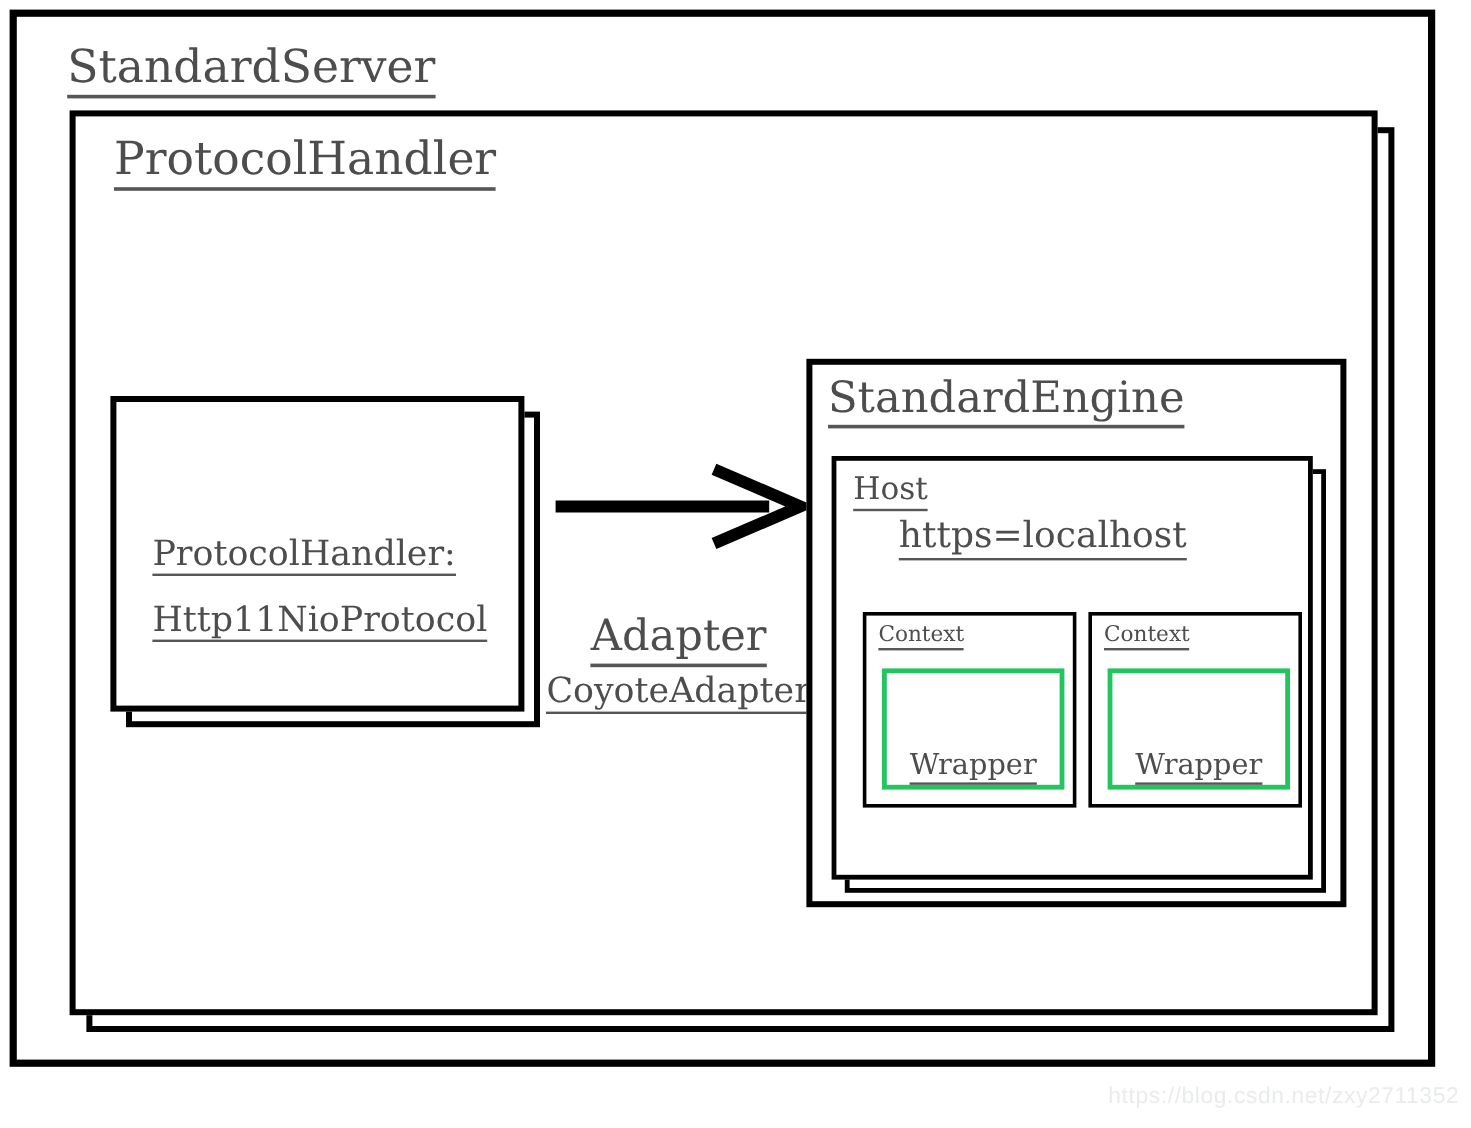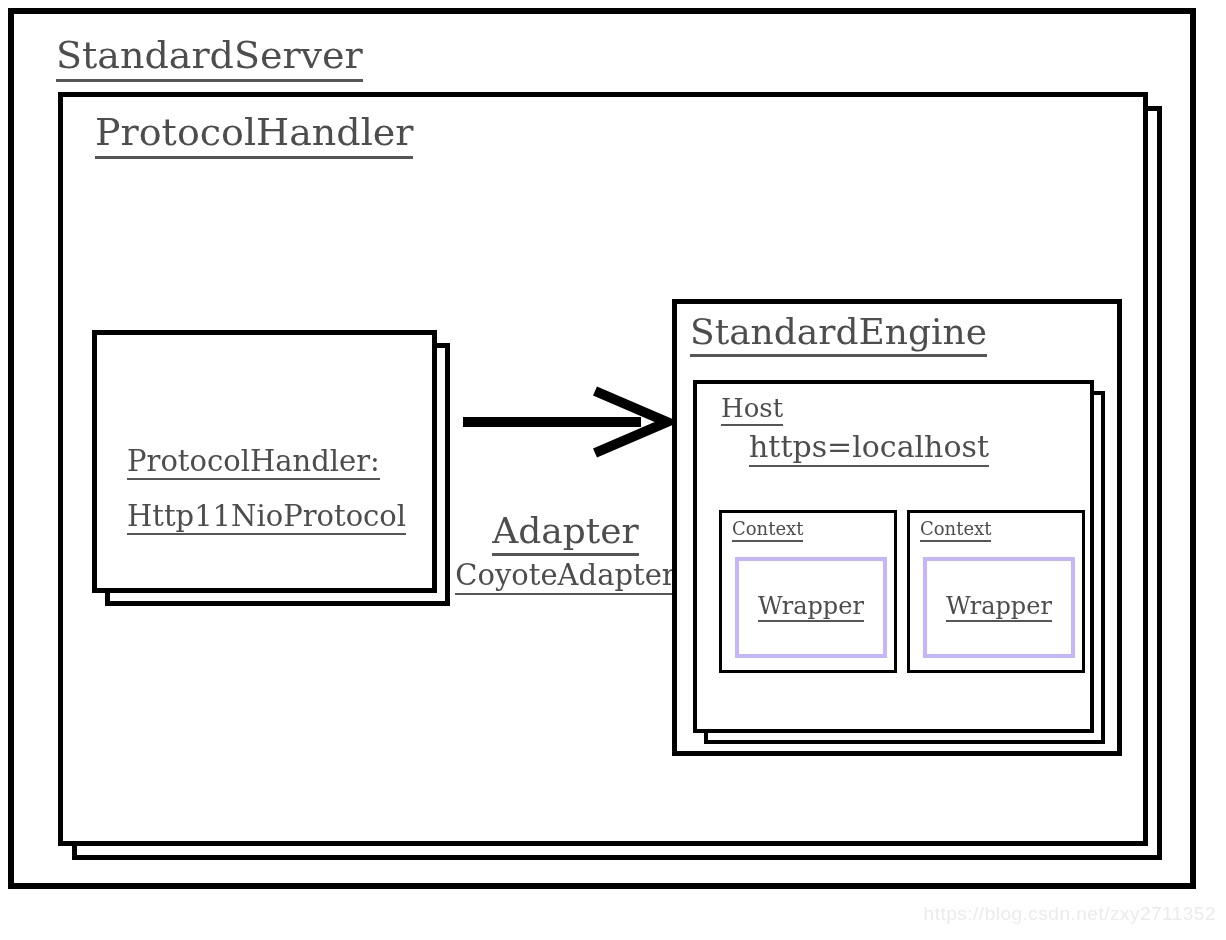--- a/index.html
+++ b/index.html
@@ -45,32 +45,32 @@
   #adapter-label { left:448px; top:468px; width:235px; text-align:center;margin-top:43px; }
   #adapter-sub   { margin-top:3px; }
 
   
   #engine-box   { left:672px; top:256px; width:450px; height:457px;margin-top:43px; }
   #engine-title { position:absolute; left:13px; top:8px; }
 
   
   #host-shadow { left:27px; top:87px; width:401px; height:353px; border-width:4px; }
   #host-box    { left:16px; top:76px; width:401px; height:353px; border-width:4px; }
-  #host-title  { position:absolute; left:24px; top:10px; }
+  #host-title  { position:absolute; left:14px; top:10px; }
   #host-attr   { position:absolute; left:52px; top:46px; }
 
   
   .context-box { position:absolute; top:126px; width:178px; height:163px;
                  border:3px solid #000; background:#fff; }
   #context-box-1 { left:22px; }
   #context-box-2 { left:210px; }
   .context-title { position:absolute; left:10px; top:6px; }
   .wrapper-box { position:absolute; left:13px; top:44px; width:152px; height:101px;
-                 border:4px solid #c4b5fd; background:#fff;
-                 display:flex; align-items:center; justify-content:center; }
+                 border:4px solid #22c55e; background:#fff;
+                 display:flex; align-items:flex-end; justify-content:center; }
 
   
   #watermark { right:10px; top:903px; font-family:"Liberation Sans", sans-serif;
                font-size:19px; color:#e9ebec; letter-spacing:0.5px; }
 </style>
 </head>
 <body>
 
 <div id="canvas">
 

